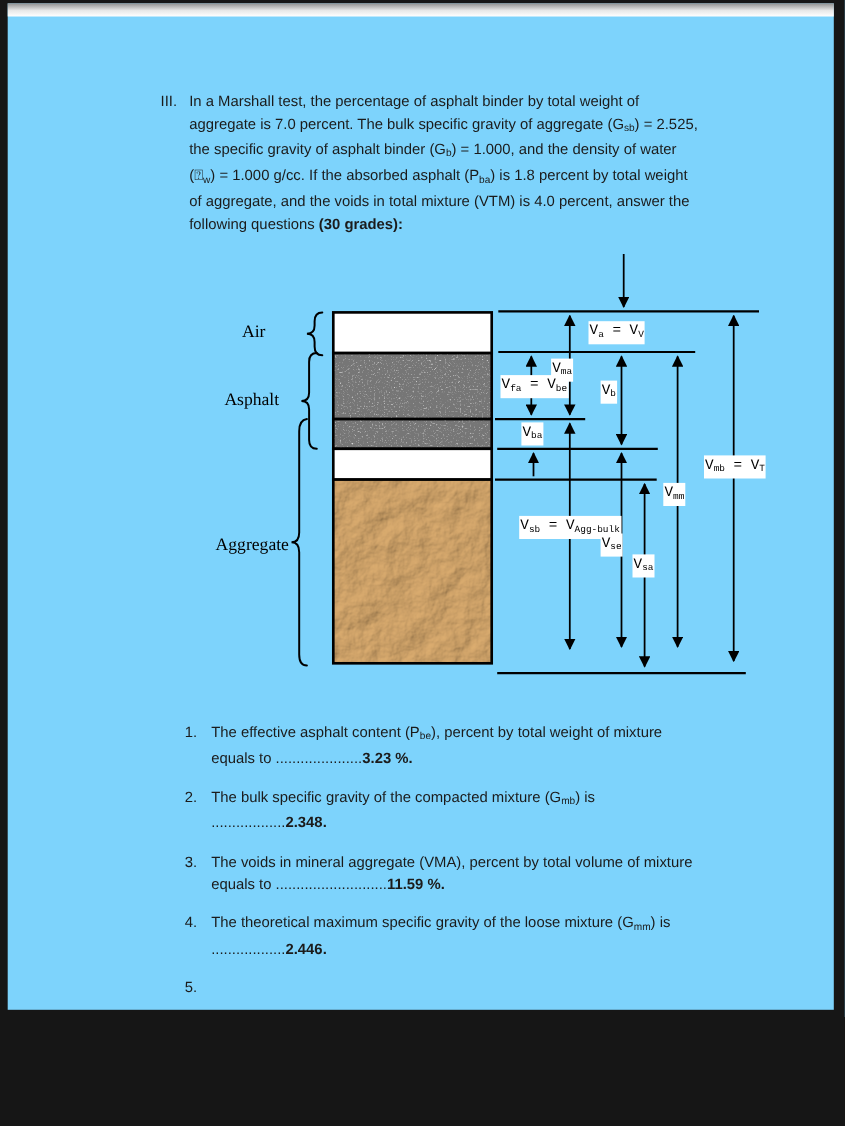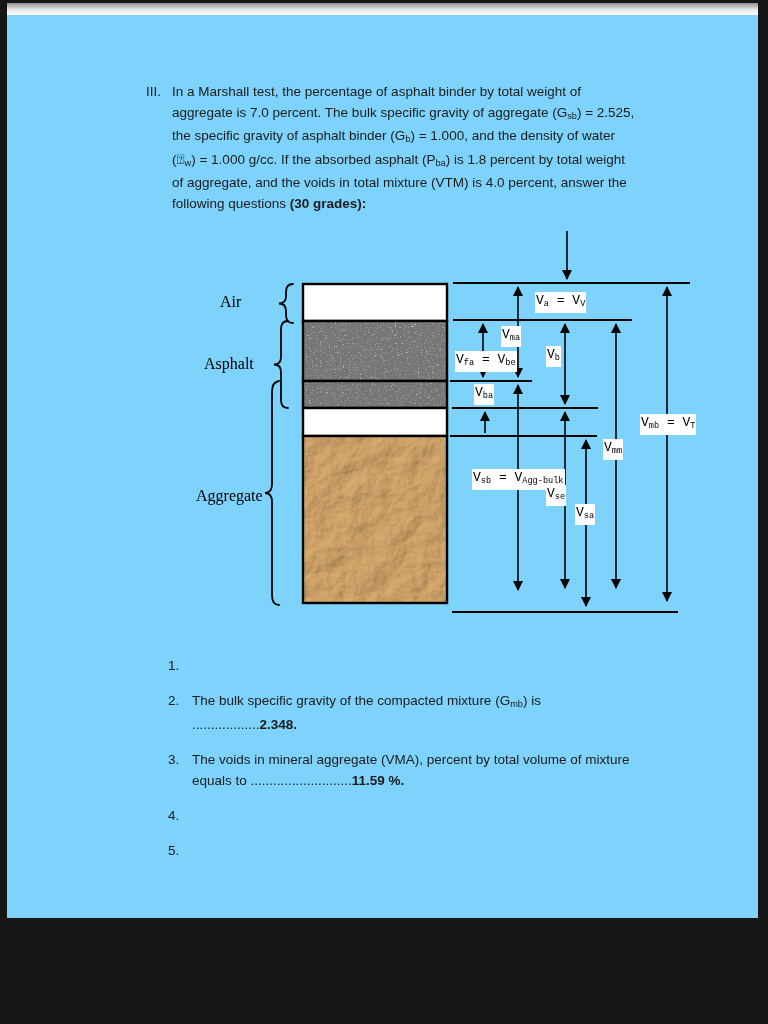--- a/index.html
+++ b/index.html
@@ -138,45 +138,49 @@
         <line x1="667" y1="287" x2="667" y2="601" marker-start="url(#ah)" marker-end="url(#ah)"></line>
       </g>
     </svg>
 
     <div class="side-label" style="left:220px;top:293px;text-align:right;">Air</div>
     <div class="side-label" style="left:204px;top:355px;">Asphalt</div>
     <div class="side-label" style="left:196px;top:487px;">Aggregate</div>
 
     <div class="dlabel" style="left:535px;top:292px;"><span>V</span><span class="seg-sub">a</span><span> = V</span><span class="seg-sub">V</span></div>
     <div class="dlabel" style="left:501px;top:326px;"><span>V</span><span class="seg-sub">ma</span></div>
-    <div class="dlabel" style="left:455px;top:351px;text-align:right;"><span>V</span><span class="seg-sub">fa</span><span> = V</span><span class="seg-sub">be</span></div>
+    <div class="dlabel" style="left:455px;top:341px;text-align:right;"><span>V</span><span class="seg-sub">fa</span><span> = V</span><span class="seg-sub">be</span></div>
     <div class="dlabel" style="left:546px;top:346px;"><span>V</span><span class="seg-sub">b</span></div>
     <div class="dlabel" style="left:474px;top:384px;"><span>V</span><span class="seg-sub">ba</span></div>
     <div class="dlabel" style="left:458px;top:469px;margin-left:14px;"><span>V</span><span class="seg-sub">sb</span><span> = V</span><span class="seg-sub">Agg-bulk</span></div>
     <div class="dlabel" style="left:546px;top:485px;"><span>V</span><span class="seg-sub">se</span></div>
     <div class="dlabel" style="left:575px;top:504px;"><span>V</span><span class="seg-sub">sa</span></div>
     <div class="dlabel" style="left:603px;top:439px;"><span>V</span><span class="seg-sub">mm</span></div>
     <div class="dlabel" style="left:640px;top:414px;"><span>V</span><span class="seg-sub">mb</span><span> = V</span><span class="seg-sub">T</span></div>
 
     <div class="answers">
       <div class="answer-item">
         <div class="a-marker">1.</div>
+        <div class="richtext"><span>The effective asphalt content (P</span><span class="seg-sub">be</span><span>), percent by total weight of mixture
+equals to .....................</span><span class="seg-b">3.23 %.</span></div>
       </div>
       <div class="answer-item">
         <div class="a-marker">2.</div>
         <div class="richtext"><span>The bulk specific gravity of the compacted mixture (G</span><span class="seg-sub">mb</span><span>) is
 ..................</span><span class="seg-b">2.348.</span></div>
       </div>
       <div class="answer-item">
         <div class="a-marker">3.</div>
         <div class="richtext"><span>The voids in mineral aggregate (VMA), percent by total volume of mixture
 equals to ...........................</span><span class="seg-b">11.59 %.</span></div>
       </div>
       <div class="answer-item">
         <div class="a-marker">4.</div>
+        <div class="richtext"><span>The theoretical maximum specific gravity of the loose mixture (G</span><span class="seg-sub">mm</span><span>) is
+..................</span><span class="seg-b">2.446.</span></div>
       </div>
       <div class="answer-item">
         <div class="a-marker">5.</div>
       </div>
     </div>
 
   </div>
 </div>
 
 </body></html>

